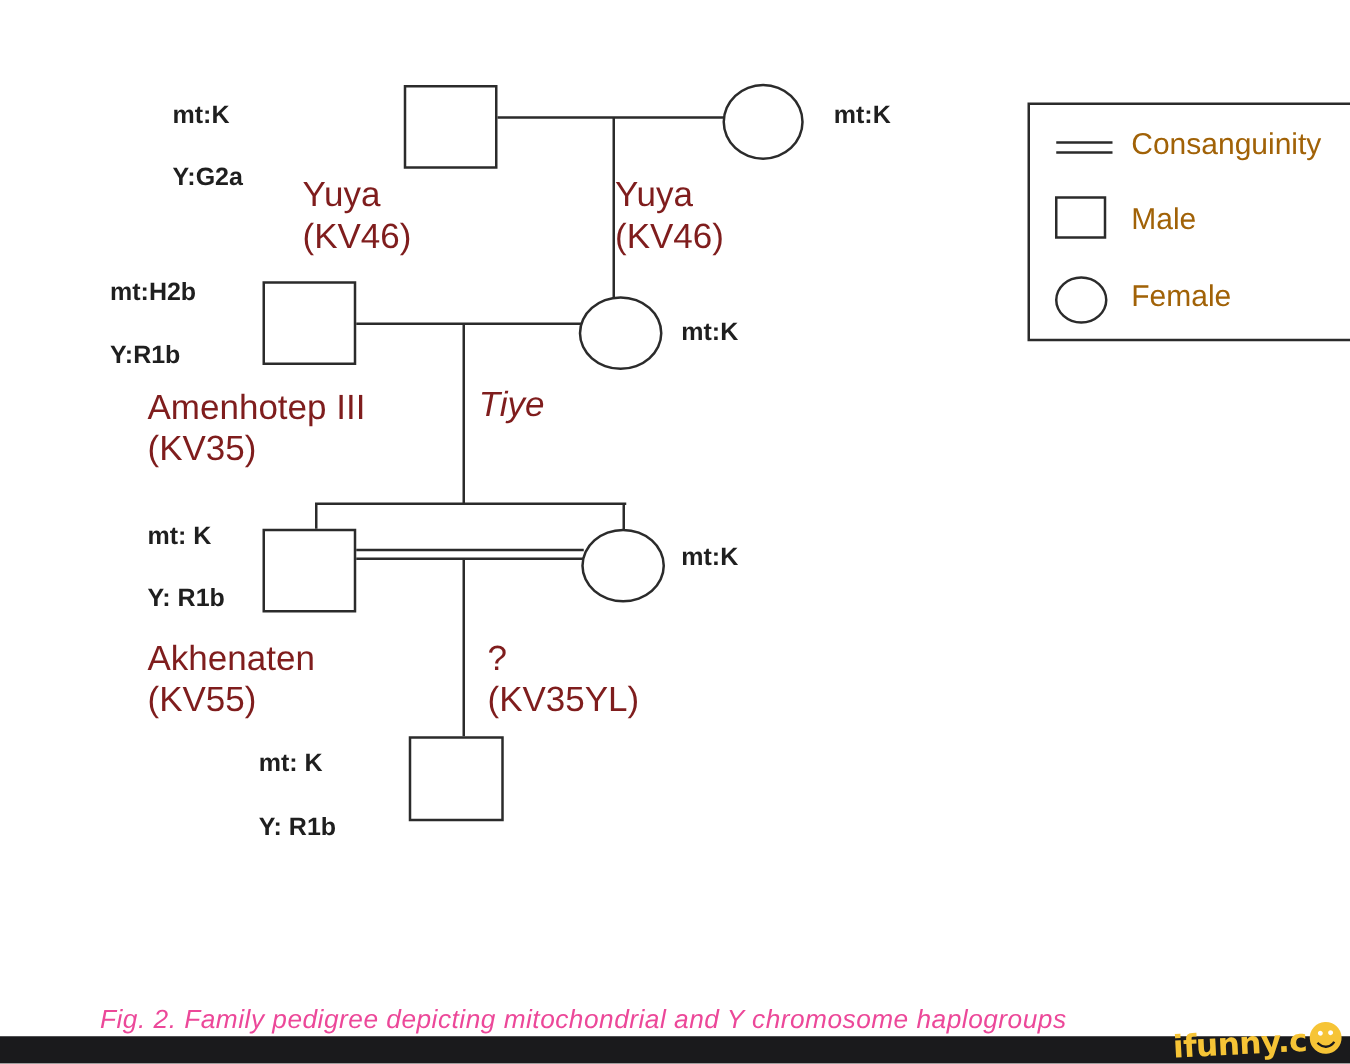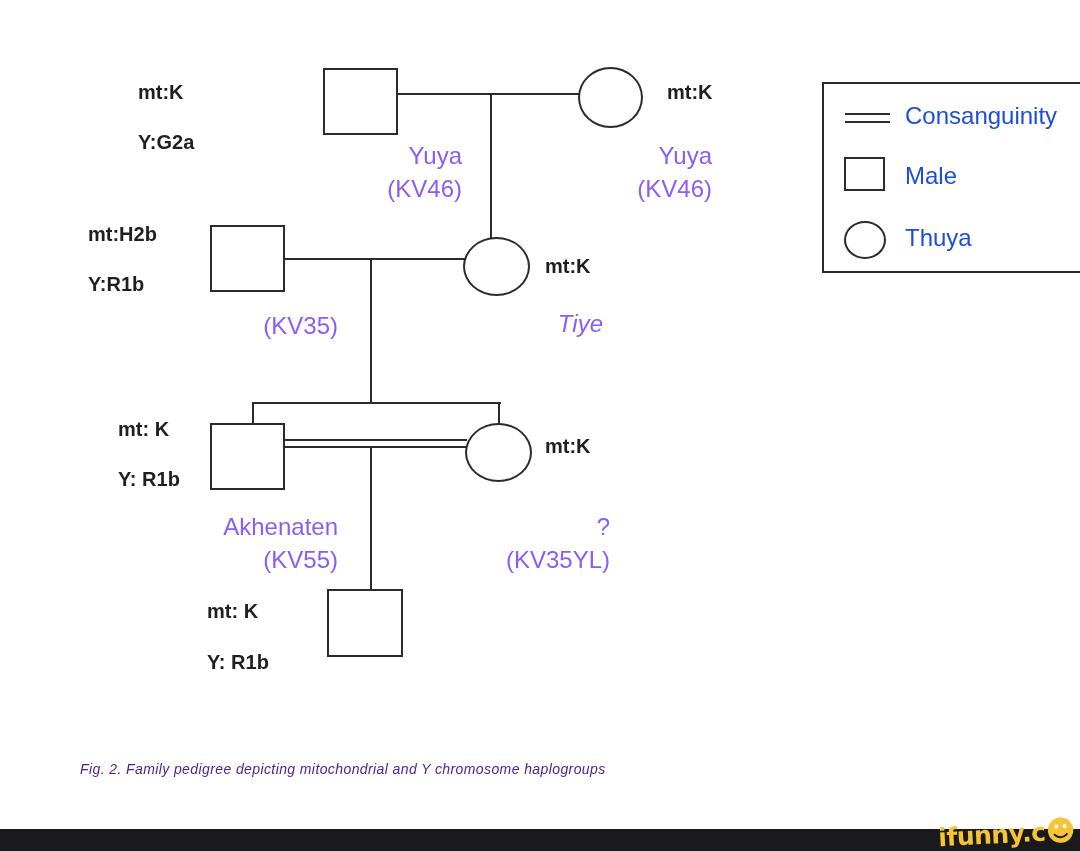--- a/index.html
+++ b/index.html
@@ -6,36 +6,36 @@
   #stage{
     position:relative;width:1080px;height:851px;background:#ffffff;
     overflow:hidden;font-family:"Liberation Sans",sans-serif;color:#1f1f1f;
   }
   
   .hline{position:absolute;height:2px;background:#2b2b2b;}
   .vline{position:absolute;width:2px;background:#2b2b2b;}
   .sq{position:absolute;border:2px solid #2b2b2b;background:#fff;box-sizing:border-box;}
   .ci{position:absolute;border:2px solid #2b2b2b;background:#fff;border-radius:50%;box-sizing:border-box;}
   .plabel{
-    position:absolute;width:220px;text-align:right;
-    font-size:24px;line-height:33px;color:#8b5cf6;
+    position:absolute;width:220px;text-align:left;
+    font-size:28px;line-height:33px;color:#7f1d1d;
   }
   .haplo{
     position:absolute;font-size:20px;font-weight:bold;color:#1f1f1f;white-space:nowrap;
   }
   
   #legend{
     position:absolute;left:822px;top:82px;width:300px;height:191px;
     border:2px solid #2b2b2b;box-sizing:border-box;background:#fff;
   }
-  #legend .ltext{position:absolute;font-size:24px;color:#1d4ed8;white-space:nowrap;}
+  #legend .ltext{position:absolute;font-size:24px;color:#a16207;white-space:nowrap;}
   
   #caption{
-    position:absolute;left:80px;top:761px;font-size:14px;font-style:italic;
-    color:#4c1d95;letter-spacing:0.4px;white-space:nowrap;
+    position:absolute;left:80px;top:804px;font-size:21px;font-style:italic;
+    color:#ec4899;letter-spacing:0.4px;white-space:nowrap;
   }
   
   #bottombar{position:absolute;left:0;top:829px;width:1080px;height:22px;background:#1a1a1c;}
   #watermark{
     position:absolute;right:4px;top:816px;display:flex;align-items:center;
     transform:rotate(-3deg);transform-origin:right bottom;
   }
   #watermark .wtext{
     color:#f6c436;font-weight:bold;font-size:25px;letter-spacing:-0.5px;
     font-family:"DejaVu Sans",sans-serif;
@@ -74,20 +74,21 @@
   </div>
 
   <div class="haplo" style="left:138px;top:81px;">mt:K</div>
   <div class="haplo" style="left:138px;top:131px;">Y:G2a</div>
   <div class="haplo" style="left:667px;top:81px;">mt:K</div>
 
   <div class="sq" style="left:210px;top:225px;width:75px;height:67px;"></div>
   <div class="ci" style="left:463px;top:237px;width:67px;height:59px;"></div>
 
   <div class="plabel" style="left:118px;top:309px;">
+    <div>Amenhotep III</div>
     <div>(KV35)</div>
   </div>
   <div class="plabel" style="left:383px;top:307px;font-style:italic;">
     <div>Tiye</div>
   </div>
 
   <div class="haplo" style="left:88px;top:223px;">mt:H2b</div>
   <div class="haplo" style="left:88px;top:273px;">Y:R1b</div>
   <div class="haplo" style="left:545px;top:255px;">mt:K</div>
 
@@ -115,21 +116,21 @@
 
   <div id="legend">
     <div style="position:absolute;left:21px;top:29px;width:45px;height:2px;background:#2b2b2b;"></div>
     <div style="position:absolute;left:21px;top:37px;width:45px;height:2px;background:#2b2b2b;"></div>
     <div class="ltext" style="left:81px;top:18px;">Consanguinity</div>
 
     <div style="position:absolute;left:20px;top:73px;width:41px;height:34px;border:2px solid #2b2b2b;box-sizing:border-box;"></div>
     <div class="ltext" style="left:81px;top:78px;">Male</div>
 
     <div style="position:absolute;left:20px;top:137px;width:42px;height:38px;border:2px solid #2b2b2b;border-radius:50%;box-sizing:border-box;"></div>
-    <div class="ltext" style="left:81px;top:140px;">Thuya</div>
+    <div class="ltext" style="left:81px;top:140px;">Female</div>
   </div>
 
   <div id="caption">Fig. 2. Family pedigree depicting mitochondrial and Y chromosome haplogroups</div>
 
   <div id="bottombar"></div>
   <div id="watermark">
     <span class="wtext">ifunny.c</span>
     <span class="wsmiley">☻</span>
   </div>
 

